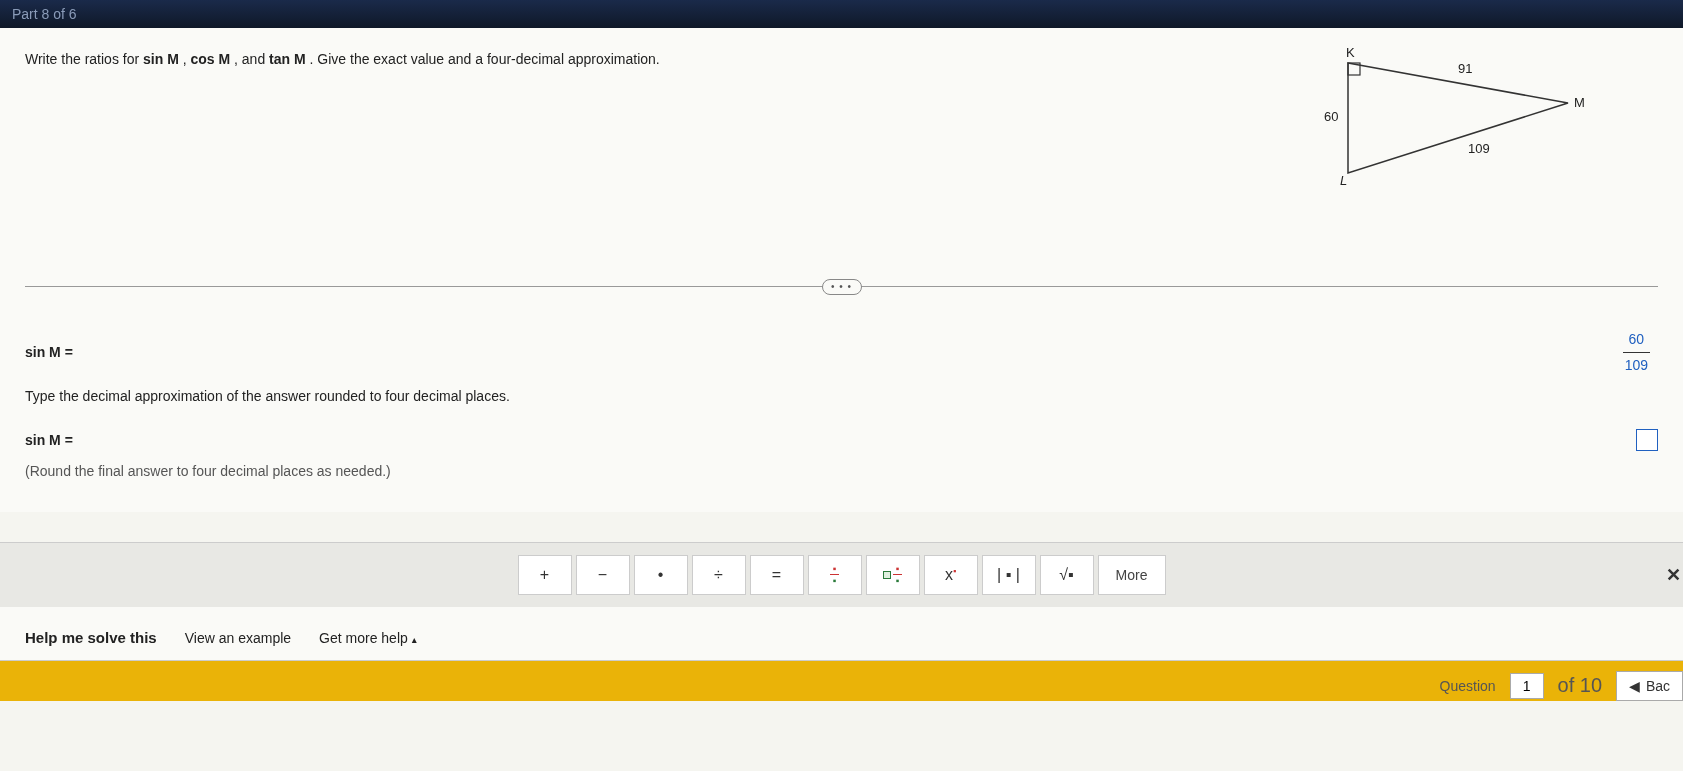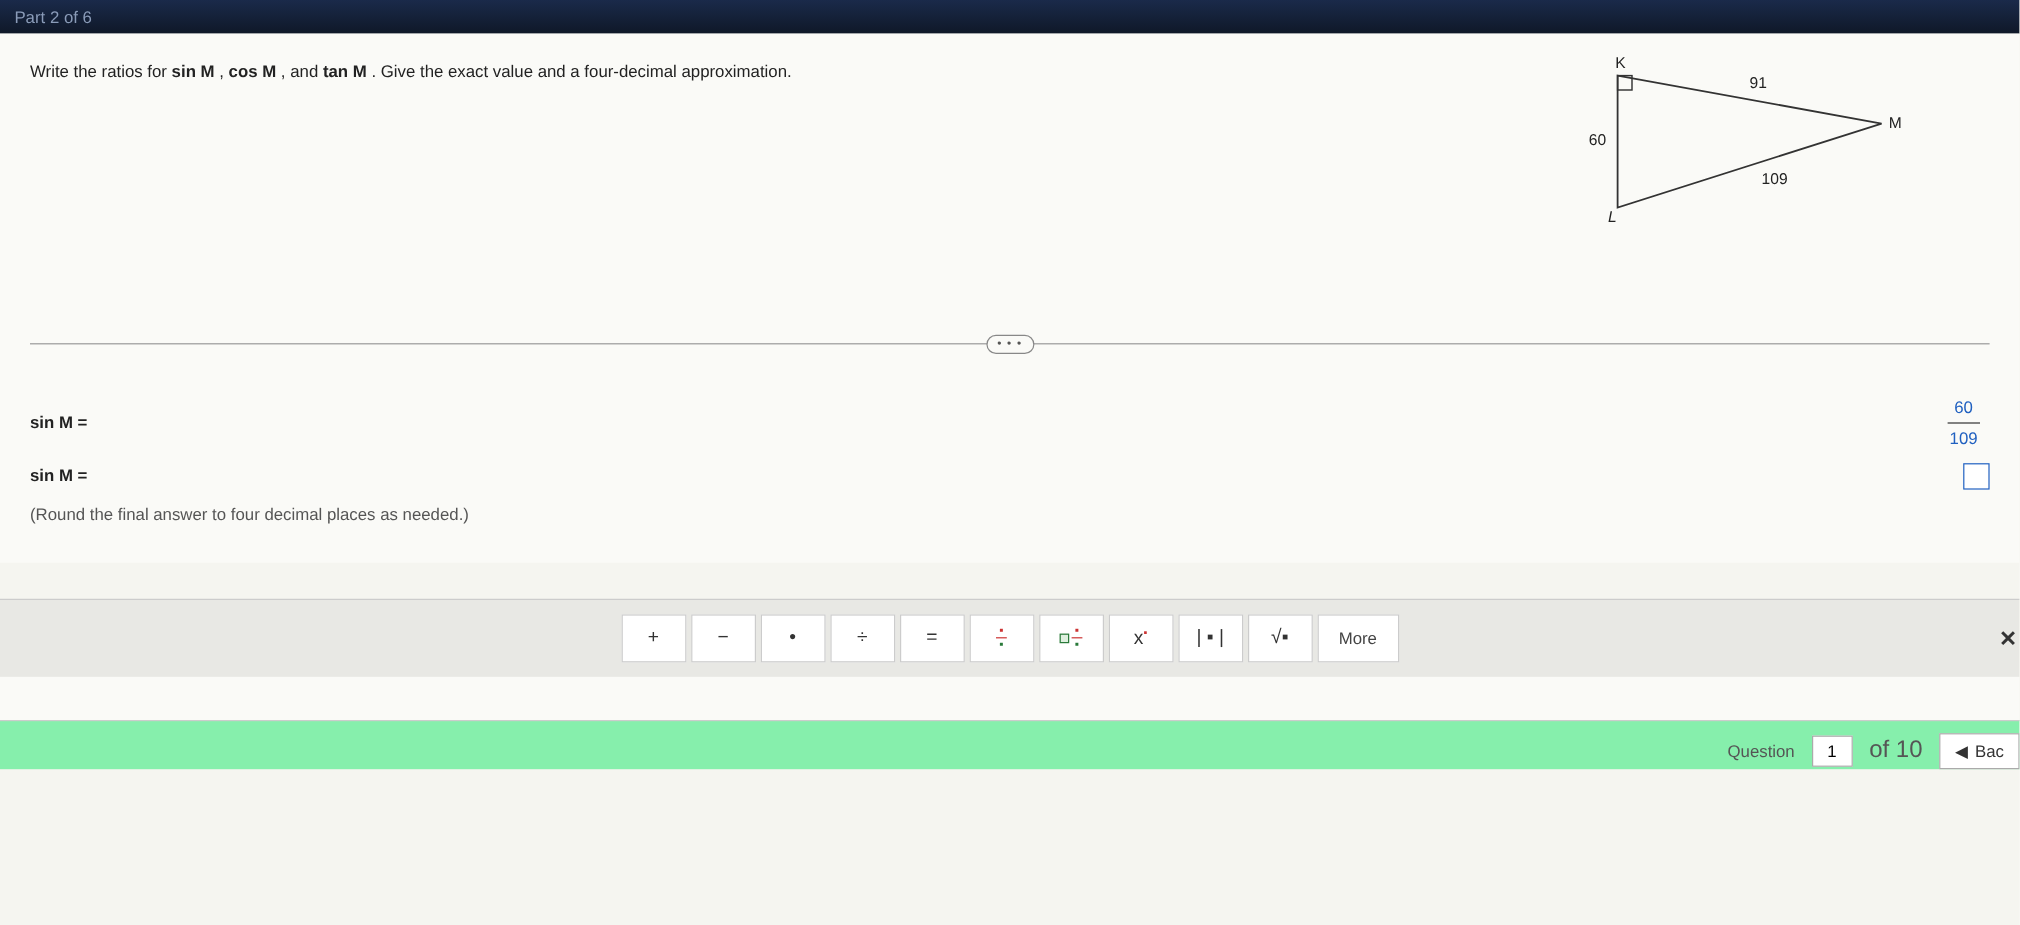--- a/index.html
+++ b/index.html
@@ -160,21 +160,21 @@
       cursor: pointer;
       opacity: 0.85;
     }
     .bottom-bar {
       display: flex;
       justify-content: flex-end;
       align-items: center;
       padding: 10px 0 0 0;
       gap: 14px;
       border-top: 1px solid #ccc;
-      background: #86efac;
+      background: #eab308;
     }
     .q-label { color: #555; font-size: 14px; }
     .q-input {
       width: 34px;
       height: 26px;
       border: 1px solid #aaa;
       text-align: center;
       font-size: 14px;
     }
     .of-text { color: #555; font-size: 20px; text-align: center; }
@@ -187,21 +187,21 @@
       cursor: pointer;
       display: flex;
       align-items: center;
       gap: 6px;
     }
   </style>
 </head>
 <body>
 
 <div class="header-bar">
-  <span>Part 2 of 6</span>
+  <span>Part 8 of 6</span>
 </div>
 
 <div class="content-area">
   <div class="question-row">
     <div class="question-text">
       <span>Write the ratios for </span>
       <b>sin M</b>
       <span>, </span>
       <b>cos M</b>
       <span>, and </span>
@@ -230,20 +230,21 @@
   </div>
 
   <div class="answer-block">
     <div class="eq-line">
       <b>sin M =</b>
       <span class="fraction">
         <span class="num">60</span>
         <span class="den">109</span>
       </span>
     </div>
+    <div class="hint-text" style="color:#222;">Type the decimal approximation of the answer rounded to four decimal places.</div>
     <div class="eq-line">
       <b>sin M =</b>
       <span style="width:6px;"></span>
       <input class="input-box" value="" style="">
     </div>
     <div class="hint-text">(Round the final answer to four decimal places as needed.)</div>
   </div>
 </div>
 
 <div class="toolbar-section">
@@ -288,20 +289,28 @@
         <span>√▪</span>
       </div>
     <div class="tb-btn more">
         <span>More</span>
       </div>
   </div>
   <div class="close-x">✕</div>
 </div>
 
 <div class="footer-row">
+  <div class="help-links">
+    <span class="link bold">Help me solve this</span>
+    <span class="link">View an example</span>
+    <span class="link">
+      <span>Get more help</span>
+      <span style="font-size:10px;"> ▴</span>
+    </span>
+  </div>
 </div>
 
 <div class="bottom-bar">
   <span class="q-label">Question</span>
   <input class="q-input" value="1" style="">
   <span class="of-text">of 10</span>
   <button class="back-btn">
     <span>◀</span>
     <span>Bac</span>
   </button>

